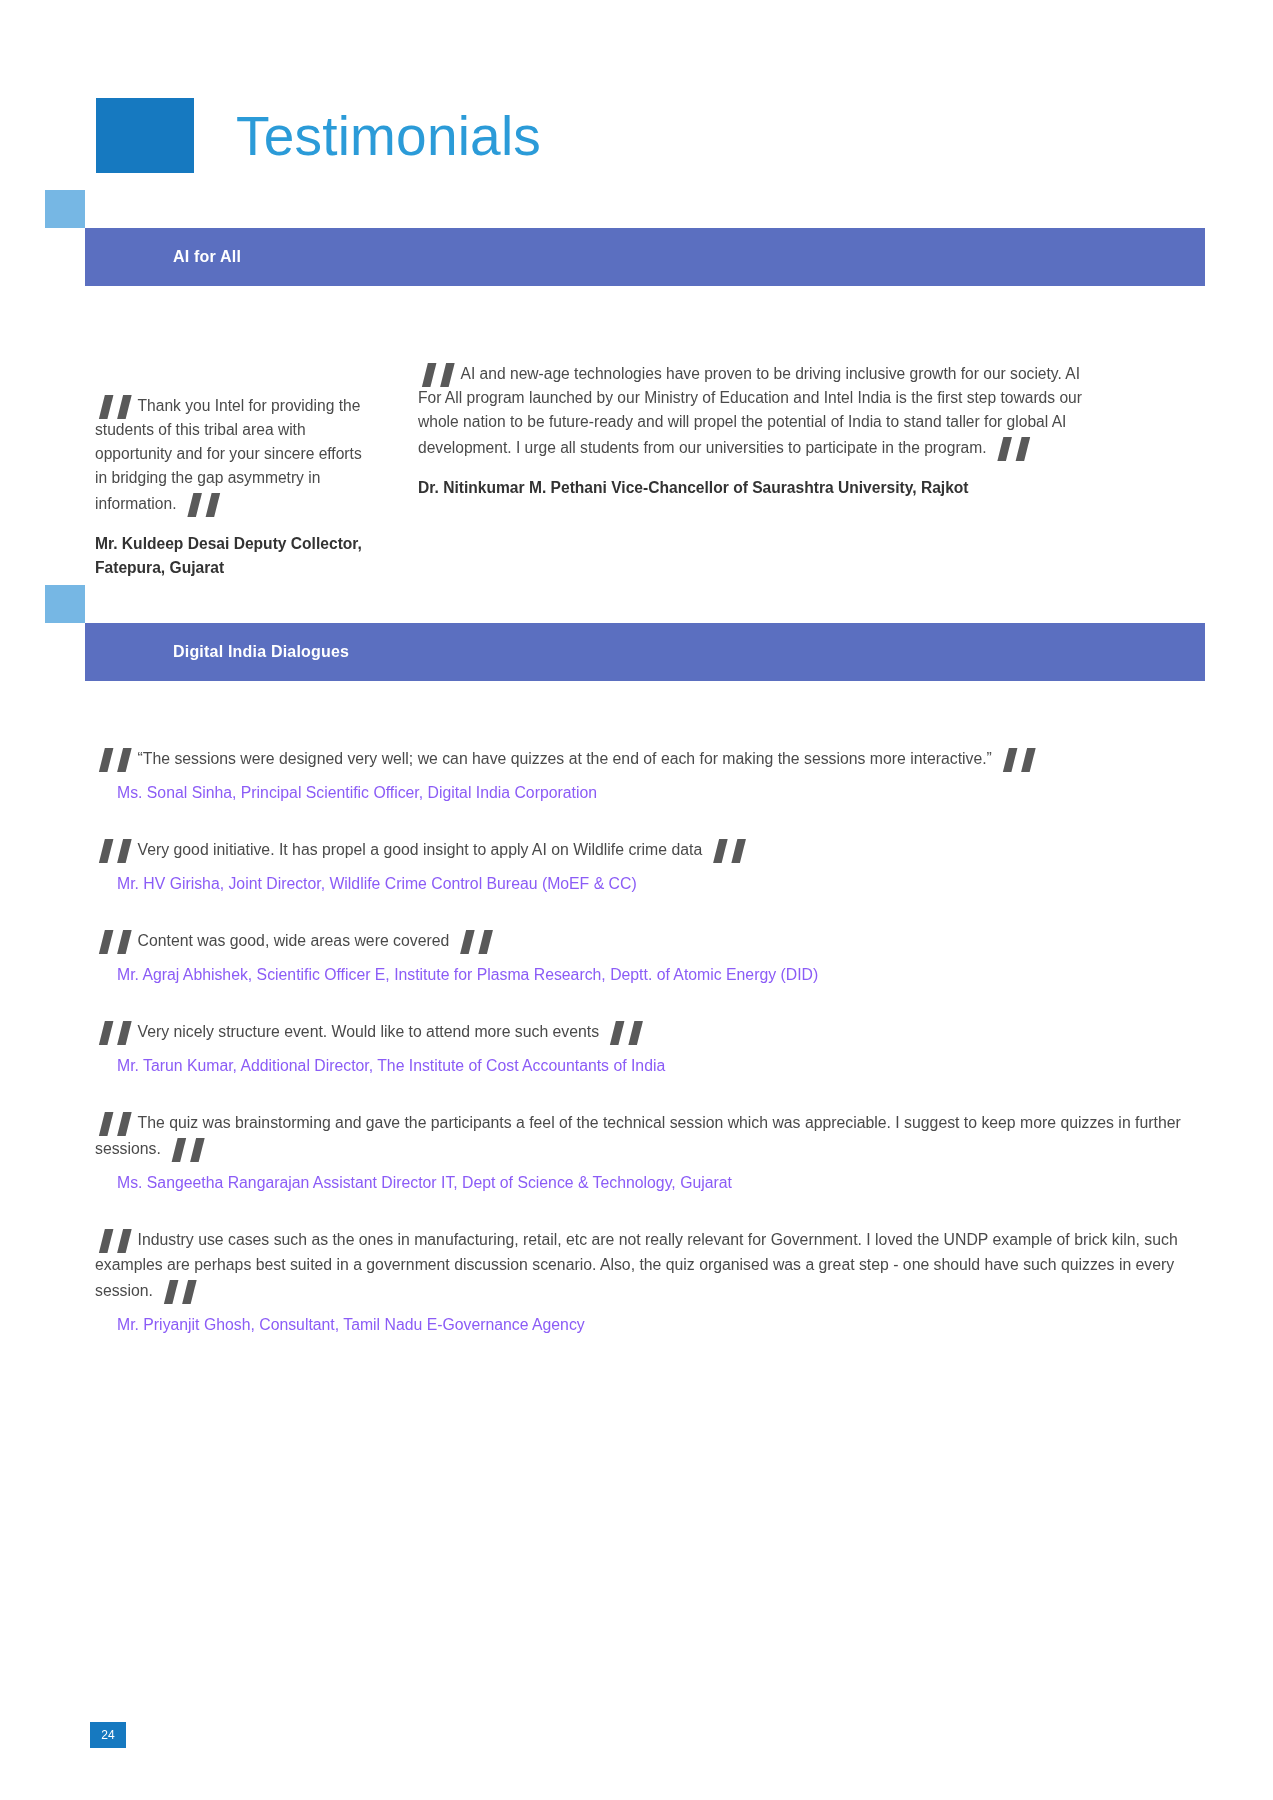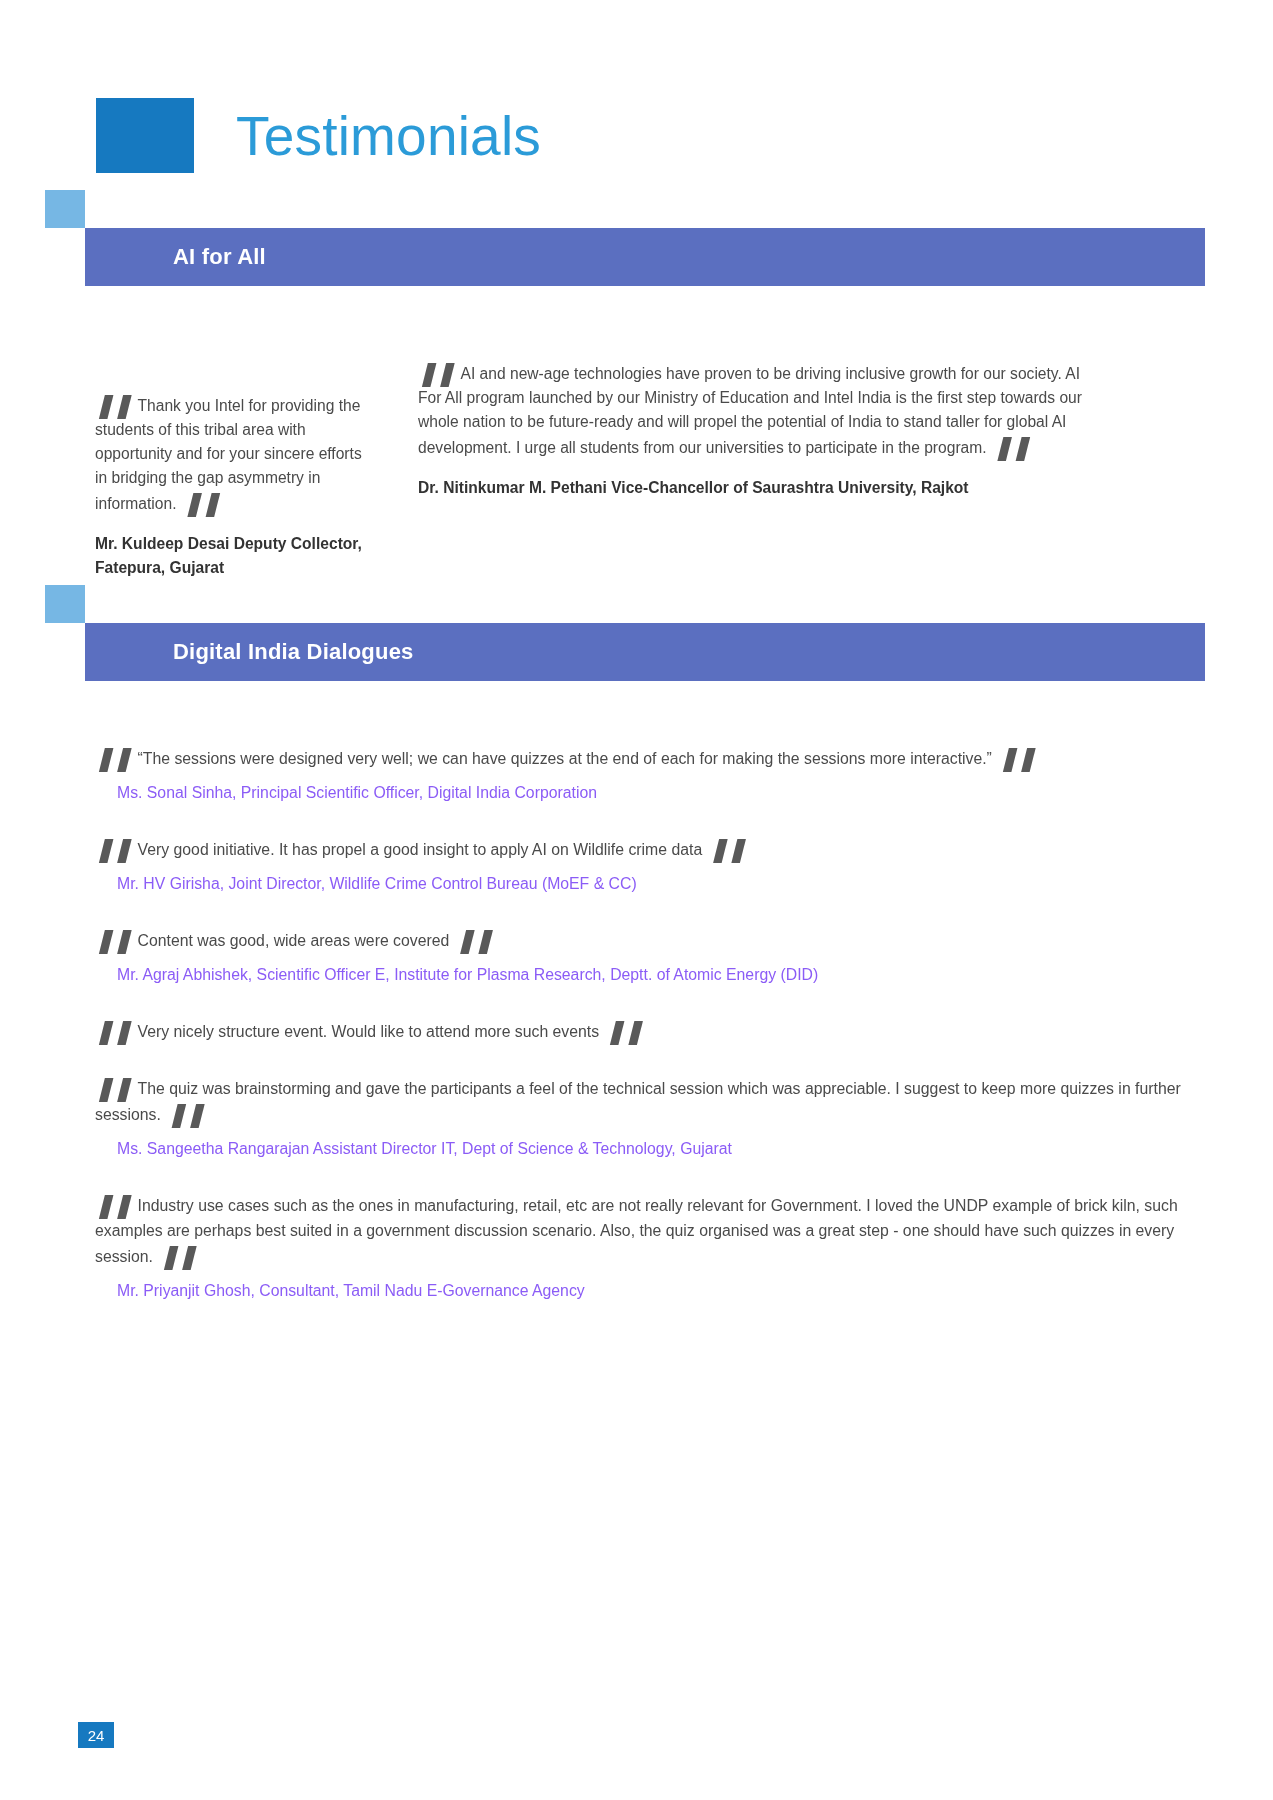--- a/index.html
+++ b/index.html
@@ -65,21 +65,21 @@
     left: 40px;
     top: 38px;
     width: 1120px;
     height: 58px;
     background: #5b6fc0;
     display: flex;
     align-items: center;
   }
   .sec-bar-title {
     color: #ffffff;
-    font-size: 22px;
+    font-size: 16px;
     font-weight: 600;
     margin-left: 88px;
     letter-spacing: 0.2px;
   }
 
   
   .qmark {
     display: inline-block;
     color: #595959;
     font-weight: 700;
@@ -146,27 +146,27 @@
     margin-left: 22px;
     font-size: 15.8px;
     line-height: 25px;
     font-weight: 400;
     color: #8b5cf6;
   }
 
   
   .page-num {
     position: absolute;
-    left: 78px;
+    left: 90px;
     top: 1722px;
     width: 36px;
     height: 26px;
     background: #1679c0;
     color: #ffffff;
-    font-size: 15px;
+    font-size: 12px;
     display: flex;
     align-items: center;
     justify-content: center;
   }
 </style>
 </head>
 <body>
 
 <div class="page">
 
@@ -224,20 +224,21 @@
       <div class="did-quote">
         <span class="qmark lead">❚❚</span><span>Content was good, wide areas were covered</span><span class="qmark trail">❚❚</span>
       </div>
       <div class="did-attrib">Mr. Agraj Abhishek, Scientific Officer E, Institute for Plasma Research, Deptt. of Atomic Energy (DID)</div>
     </div>
 
     <div class="did-item">
       <div class="did-quote">
         <span class="qmark lead">❚❚</span><span>Very nicely structure event. Would like to attend more such events</span><span class="qmark trail">❚❚</span>
       </div>
+      <div class="did-attrib">Mr. Tarun Kumar, Additional Director, The Institute of Cost Accountants of India</div>
     </div>
 
     <div class="did-item">
       <div class="did-quote">
         <span class="qmark lead">❚❚</span><span>The quiz was brainstorming and gave the participants a feel of the technical session which was appreciable. I suggest to keep more quizzes in further sessions.</span><span class="qmark trail">❚❚</span>
       </div>
       <div class="did-attrib">Ms. Sangeetha Rangarajan Assistant Director IT, Dept of Science &amp; Technology, Gujarat</div>
     </div>
 
     <div class="did-item">

